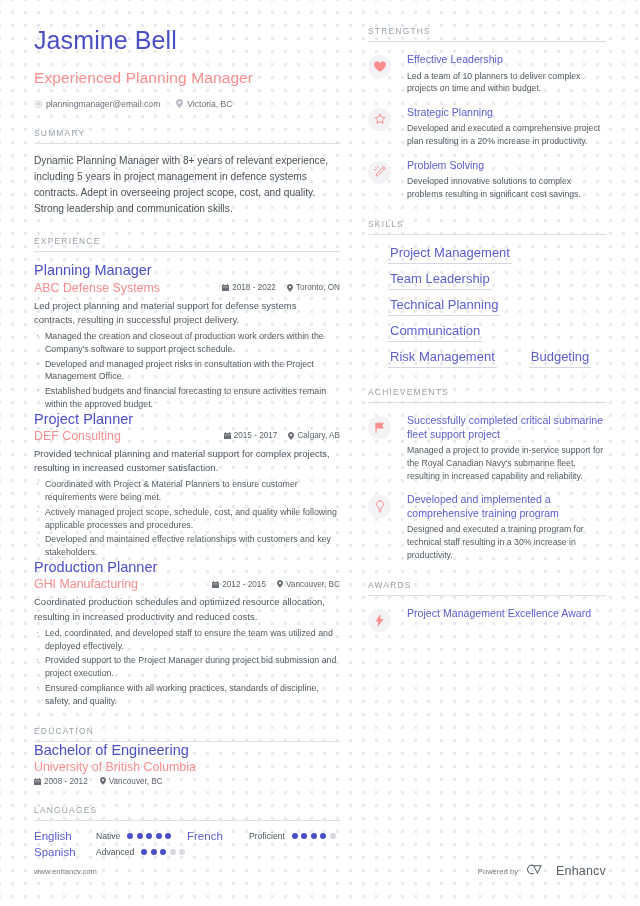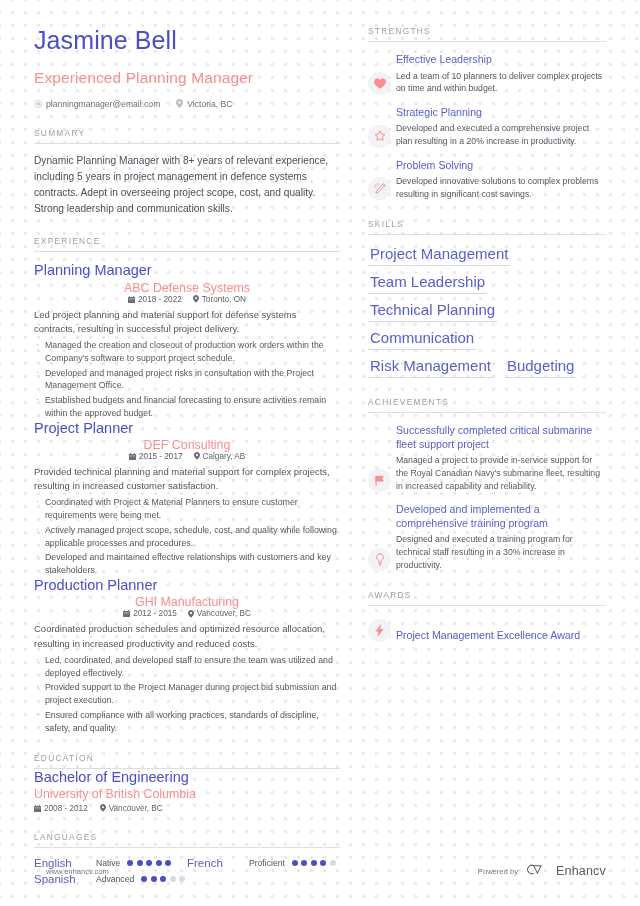--- a/index.html
+++ b/index.html
@@ -87,22 +87,22 @@
 
   .entry-title {
     font-size: 14.5px;
     color: #4b4fc4;
     font-weight: 400;
     line-height: 1.2;
   }
   .entry-row {
     display: flex;
     align-items: center;
+    justify-content: space-between;
     margin-top: 1px;
-    flex-direction: column;
   }
   .entry-org {
     font-size: 12.4px;
     color: #f98e8e;
     font-weight: 400;
   }
   .entry-meta {
     display: flex;
     align-items: center;
     gap: 11px;
@@ -159,23 +159,22 @@
     width: 6px; height: 6px;
     border-radius: 50%;
     background: #d9dae2;
     display: block;
   }
   .dots i.on { background: #4b4fc4; }
 
   
   .item {
     display: flex;
-    gap: 5px;
+    gap: 16px;
     margin-top: 11px;
-    align-items: flex-end;
   }
   .badge {
     width: 23px; height: 23px;
     border-radius: 50%;
     background: #f3f3f6;
     flex: 0 0 23px;
     display: flex;
     align-items: center;
     justify-content: center;
     margin-top: 2px;
@@ -189,30 +188,31 @@
   }
   .item-text {
     font-size: 8.7px;
     line-height: 1.45;
     color: #55585f;
     margin-top: 3px;
   }
 
   .skills { display: flex; flex-wrap: wrap; gap: 7px 12px; margin-top: 10px; }
   .skill {
-    font-size: 15px;
+    font-size: 13px;
     color: #5a5ec9;
     border-bottom: 1px solid #d6d7de;
     padding: 0 2px 3px 2px;
+    margin-left: 20px;
   }
 
   
   .footer {
     position: absolute;
-    left: 46px; right: 34px;
+    left: 34px; right: 34px;
     bottom: 26px;
     display: flex;
     align-items: center;
     justify-content: space-between;
   }
   .footer-url { font-size: 7.6px; color: #767981; }
   .footer-right { display: flex; align-items: center; gap: 8px; }
   .footer-by { font-size: 7.6px; color: #767981; }
   .footer-brand {
     font-size: 12.5px;

